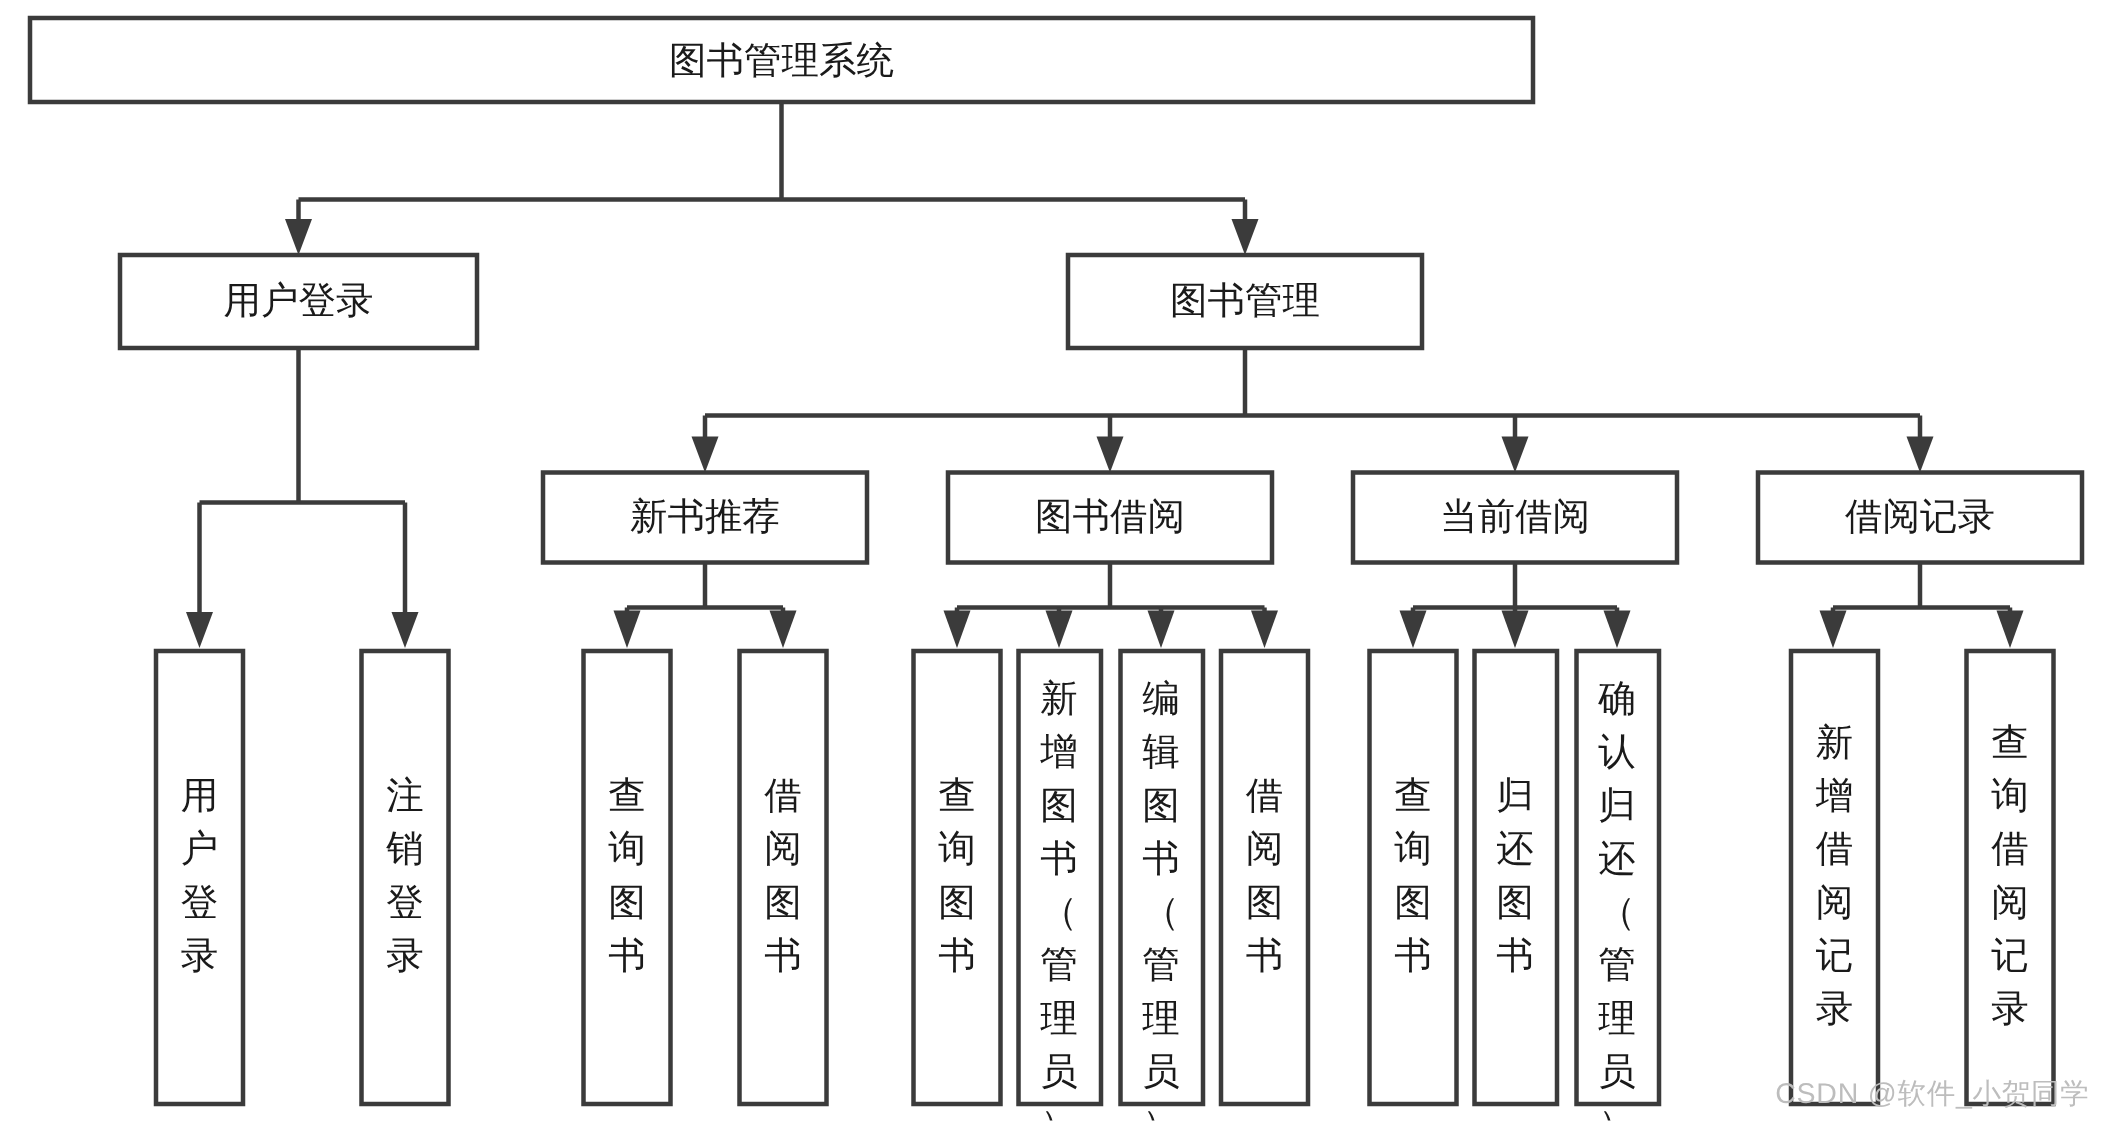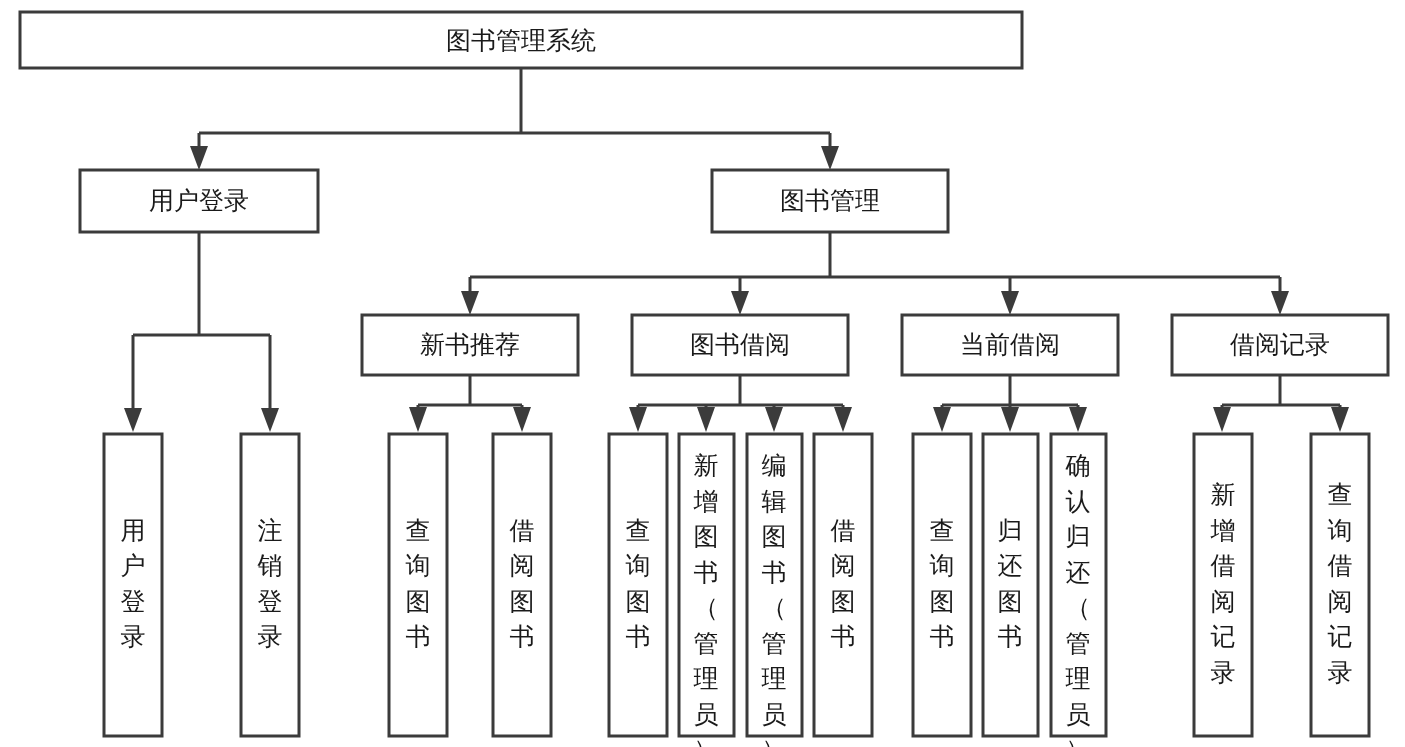--- a/index.html
+++ b/index.html
@@ -229,13 +229,14 @@
       <text class="vert-label" x="1223" y="503.3"><tspan x="1223" dy="0">新</tspan><tspan x="1223" dy="35.5">增</tspan><tspan x="1223" dy="35.5">借</tspan><tspan x="1223" dy="35.5">阅</tspan><tspan x="1223" dy="35.5">记</tspan><tspan x="1223" dy="35.5">录</tspan></text>
     </g>
 
     <g>
       <rect class="node-box" x="1311" y="434" width="58" height="302"></rect>
       <text class="vert-label" x="1340" y="503.3"><tspan x="1340" dy="0">查</tspan><tspan x="1340" dy="35.5">询</tspan><tspan x="1340" dy="35.5">借</tspan><tspan x="1340" dy="35.5">阅</tspan><tspan x="1340" dy="35.5">记</tspan><tspan x="1340" dy="35.5">录</tspan></text>
     </g>
 
   </svg>
 
+  <div class="watermark">CSDN @软件_小贺同学</div>
 </div>
 
 </body></html>

